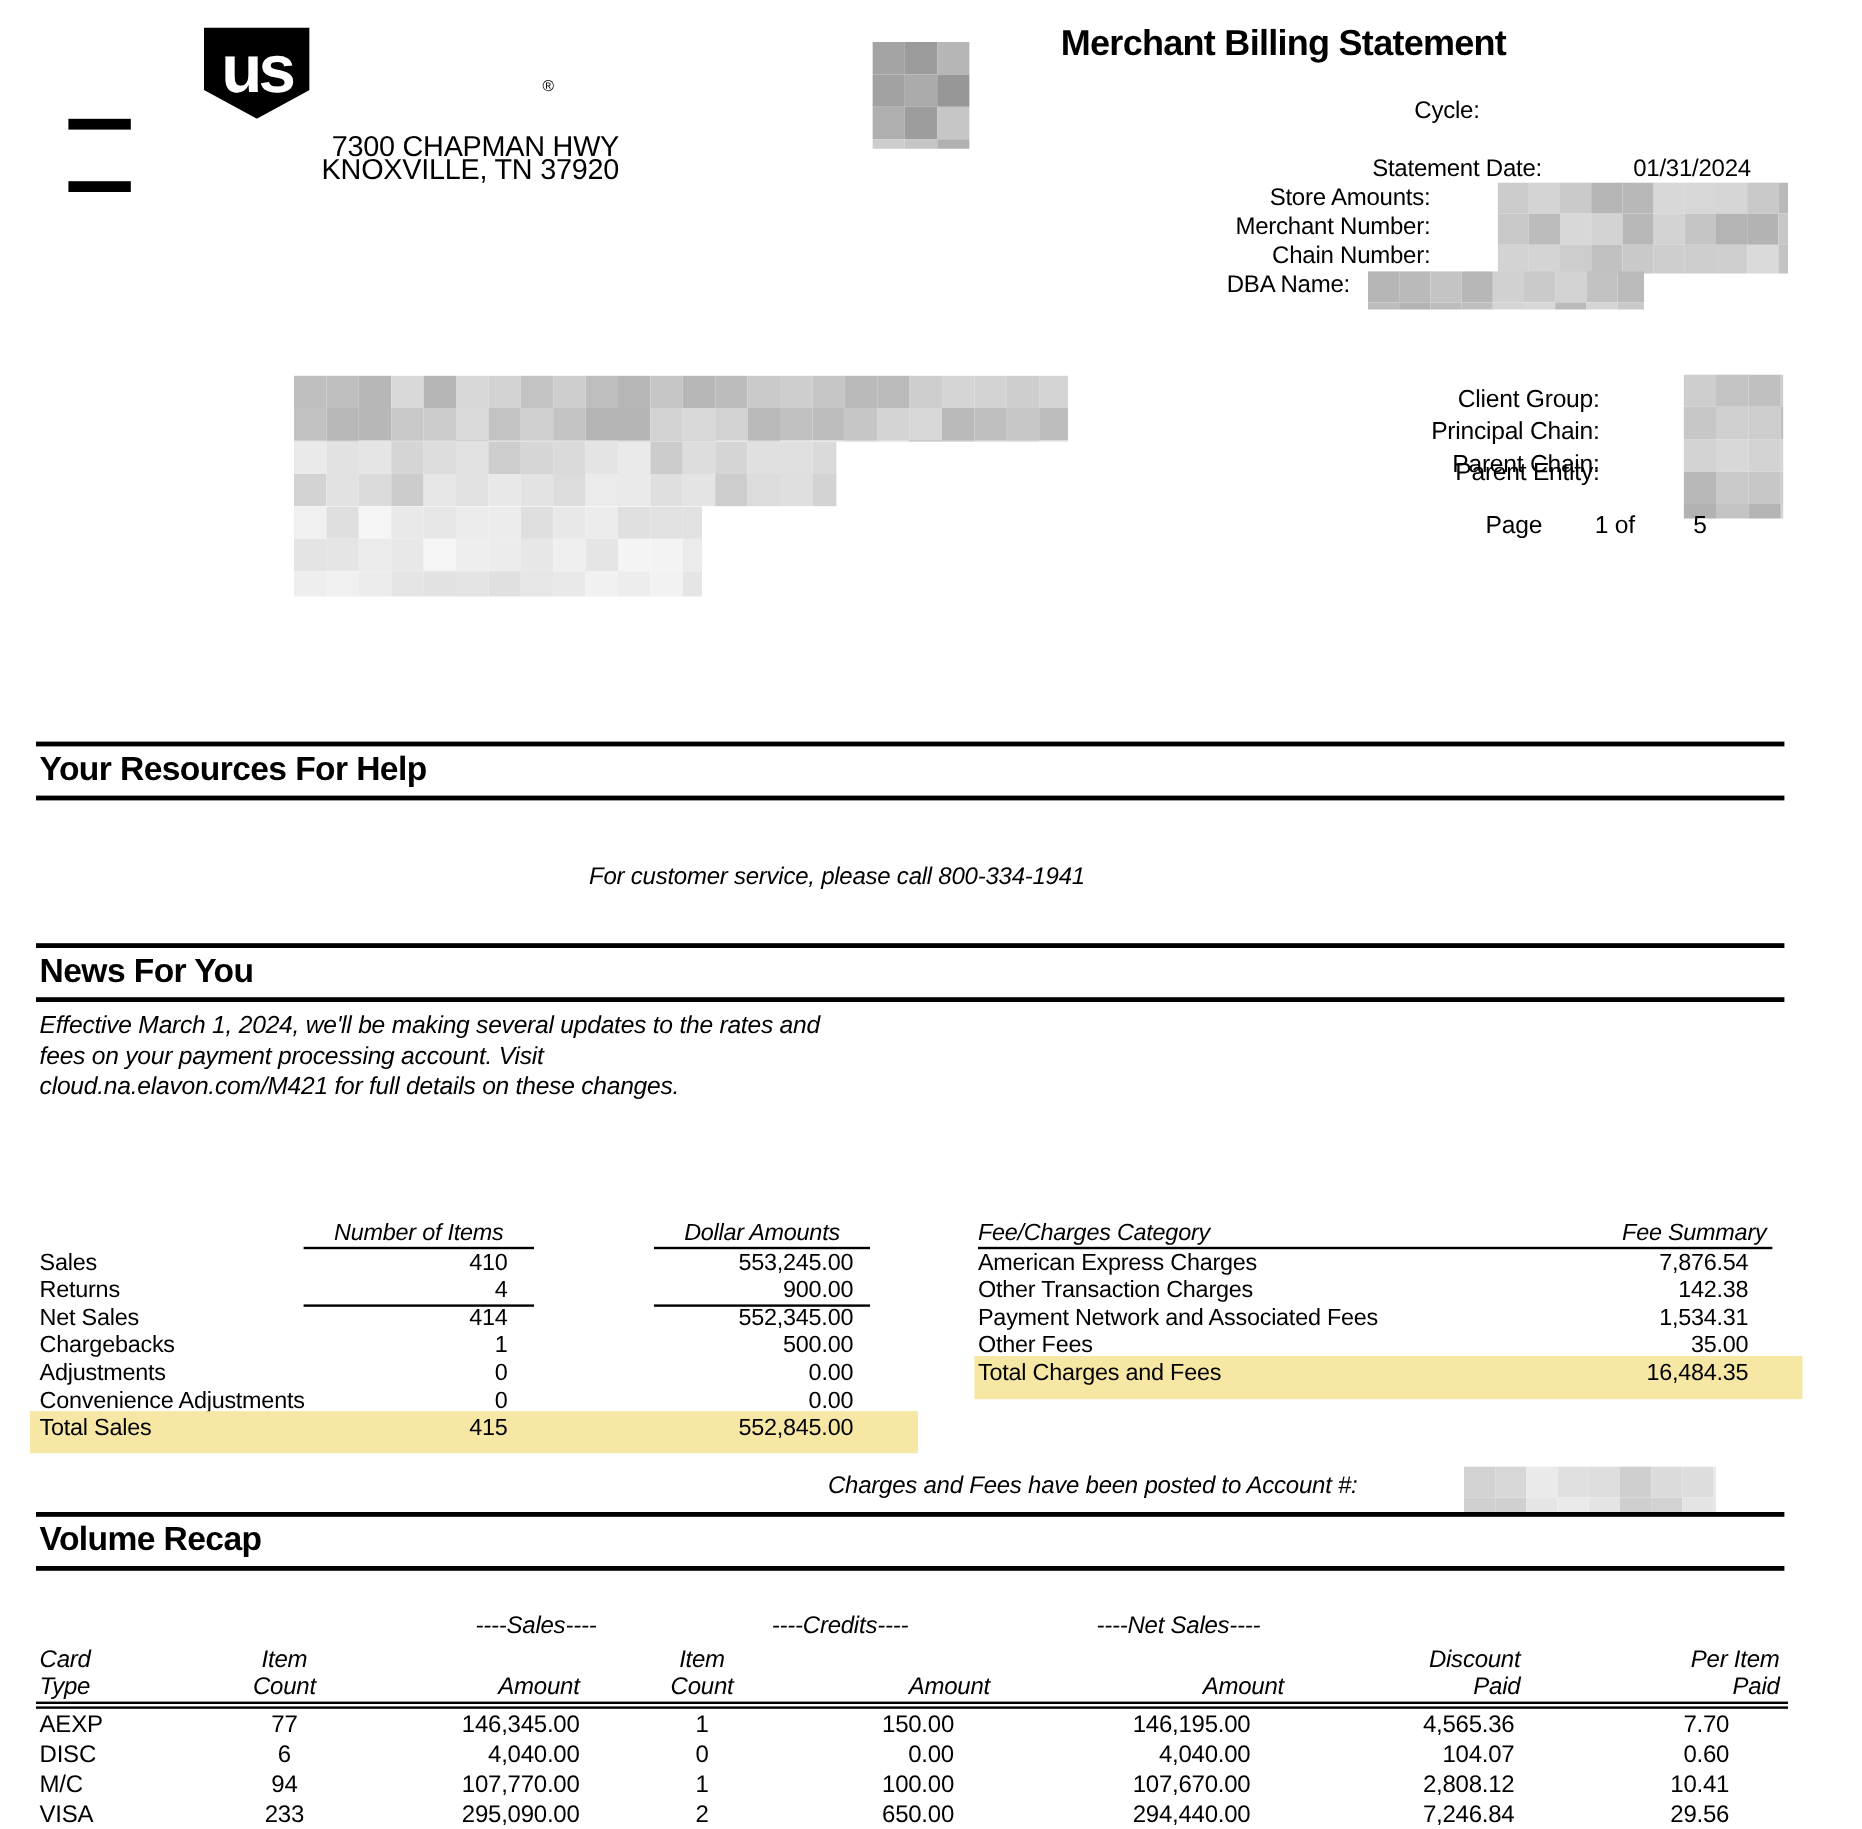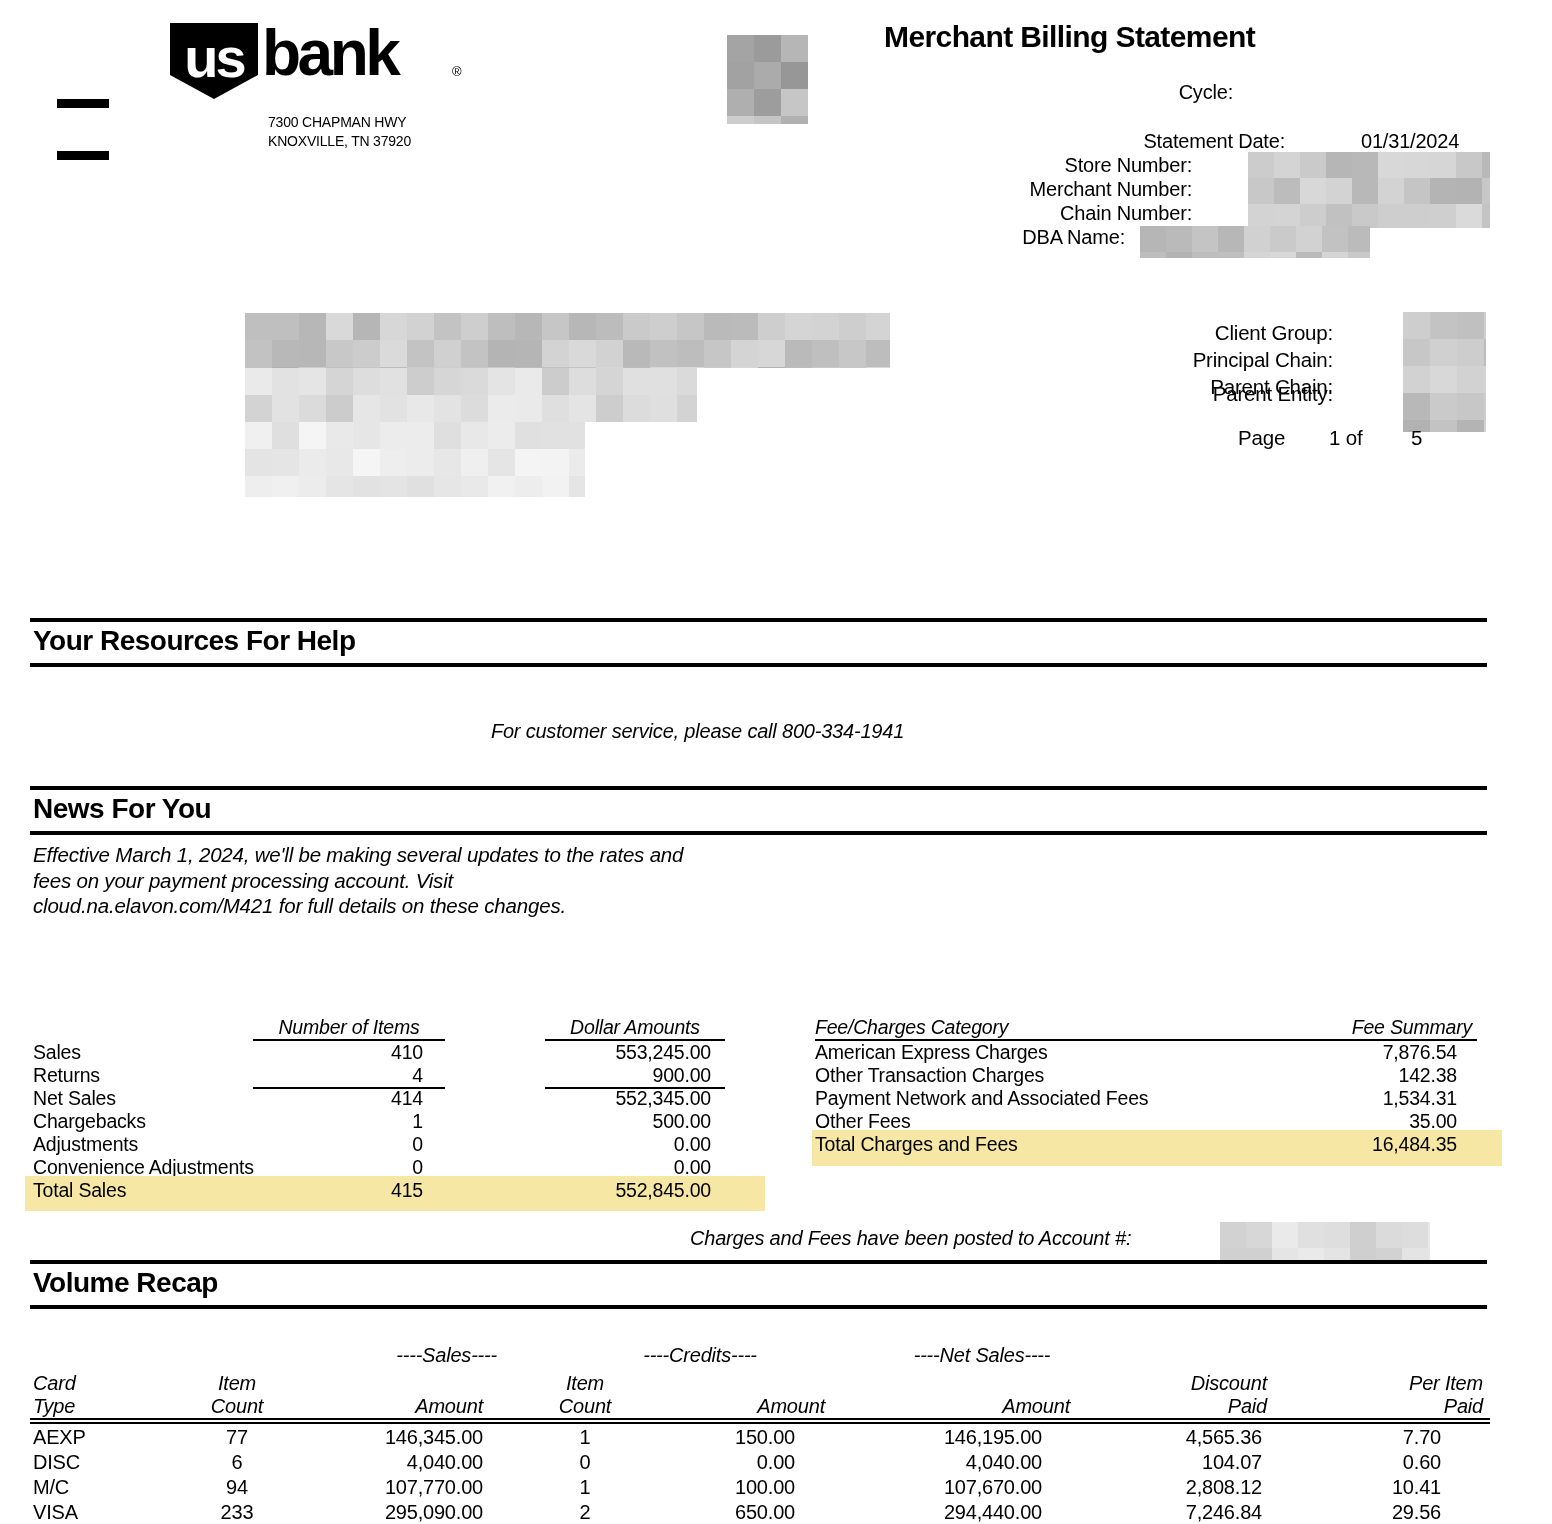--- a/index.html
+++ b/index.html
@@ -19,21 +19,21 @@
     font-weight:bold; font-size:56px; color:#fff; letter-spacing:-3px;
   }
   .logo-bank {
     position:absolute; left:262px; top:16px;
     font-weight:bold; font-size:64px; letter-spacing:-3.5px;
   }
   .logo-reg { position:absolute; left:452px; top:64px; font-size:13px; }
 
   .dash { position:absolute; left:57px; width:52px; height:9px; background:#000; }
 
-  .bank-address { position:absolute; left:268px; top:113px; font-size:14px; line-height:19px; }
+  .bank-address { position:absolute; left:268px; top:113px; font-size:24px; line-height:19px;text-align:right; }
 
   
   .doc-title { position:absolute; left:884px; top:20px; font-size:30px; font-weight:bold; letter-spacing:-0.6px; }
   .hlabel { position:absolute; width:300px; text-align:right; font-size:20px; }
   .hvalue { position:absolute; font-size:20px; }
   .chain-label { position:absolute; left:1033px; width:300px; text-align:right; font-size:20.5px; }
   .page-row span { position:absolute; top:426px; font-size:20.5px; }
 
   
   .mosaic { position:absolute; overflow:hidden; }
@@ -102,21 +102,20 @@
 <body>
 
 <div class="page">
 
   <div class="logo-shield">
     <svg viewBox="0 0 88 76" preserveAspectRatio="none">
       <path d="M0,0 H88 V52 L44,76 L0,52 Z" fill="#000"></path>
     </svg>
     <div class="us">us</div>
   </div>
-  <div class="logo-bank">bank</div>
   <div class="logo-reg">®</div>
 
   <div class="dash" style="top:99px;"></div>
   <div class="dash" style="top:151px;"></div>
 
   <div class="bank-address">
     <div>7300 CHAPMAN HWY</div>
     <div>KNOXVILLE, TN 37920</div>
   </div>
 
@@ -134,21 +133,21 @@
       <i style="position: absolute; left: 27px; top: 81px; width: 27px; height: 27px; background: rgb(197, 197, 197);"></i>
       <i style="position: absolute; left: 54px; top: 81px; width: 27px; height: 27px; background: rgb(177, 177, 177);"></i>
     </div>
 
   <div class="doc-title">Merchant Billing Statement</div>
 
   <div class="hlabel" style="left:933px;top:81px;">Cycle:</div>
 
   <div class="hlabel" style="left:985px;top:130px;">Statement Date:</div>
   <div class="hvalue" style="left:1361px;top:130px;">01/31/2024</div>
-  <div class="hlabel" style="left:892px;top:154px;">Store Number:</div>
+  <div class="hlabel" style="left:892px;top:154px;">Store Amounts:</div>
   <div class="hlabel" style="left:892px;top:178px;">Merchant Number:</div>
   <div class="hlabel" style="left:892px;top:202px;">Chain Number:</div>
   <div class="hlabel" style="left:825px;top:226px;">DBA Name:</div>
 
   <div class="mosaic" style="left:1248px;top:152px;width:242px;height:76px;">
       <i style="position: absolute; left: 0px; top: 0px; width: 26px; height: 26px; background: rgb(204, 204, 204);"></i>
       <i style="position: absolute; left: 26px; top: 0px; width: 26px; height: 26px; background: rgb(212, 212, 212);"></i>
       <i style="position: absolute; left: 52px; top: 0px; width: 26px; height: 26px; background: rgb(202, 202, 202);"></i>
       <i style="position: absolute; left: 78px; top: 0px; width: 26px; height: 26px; background: rgb(182, 182, 182);"></i>
       <i style="position: absolute; left: 104px; top: 0px; width: 26px; height: 26px; background: rgb(184, 184, 184);"></i>

